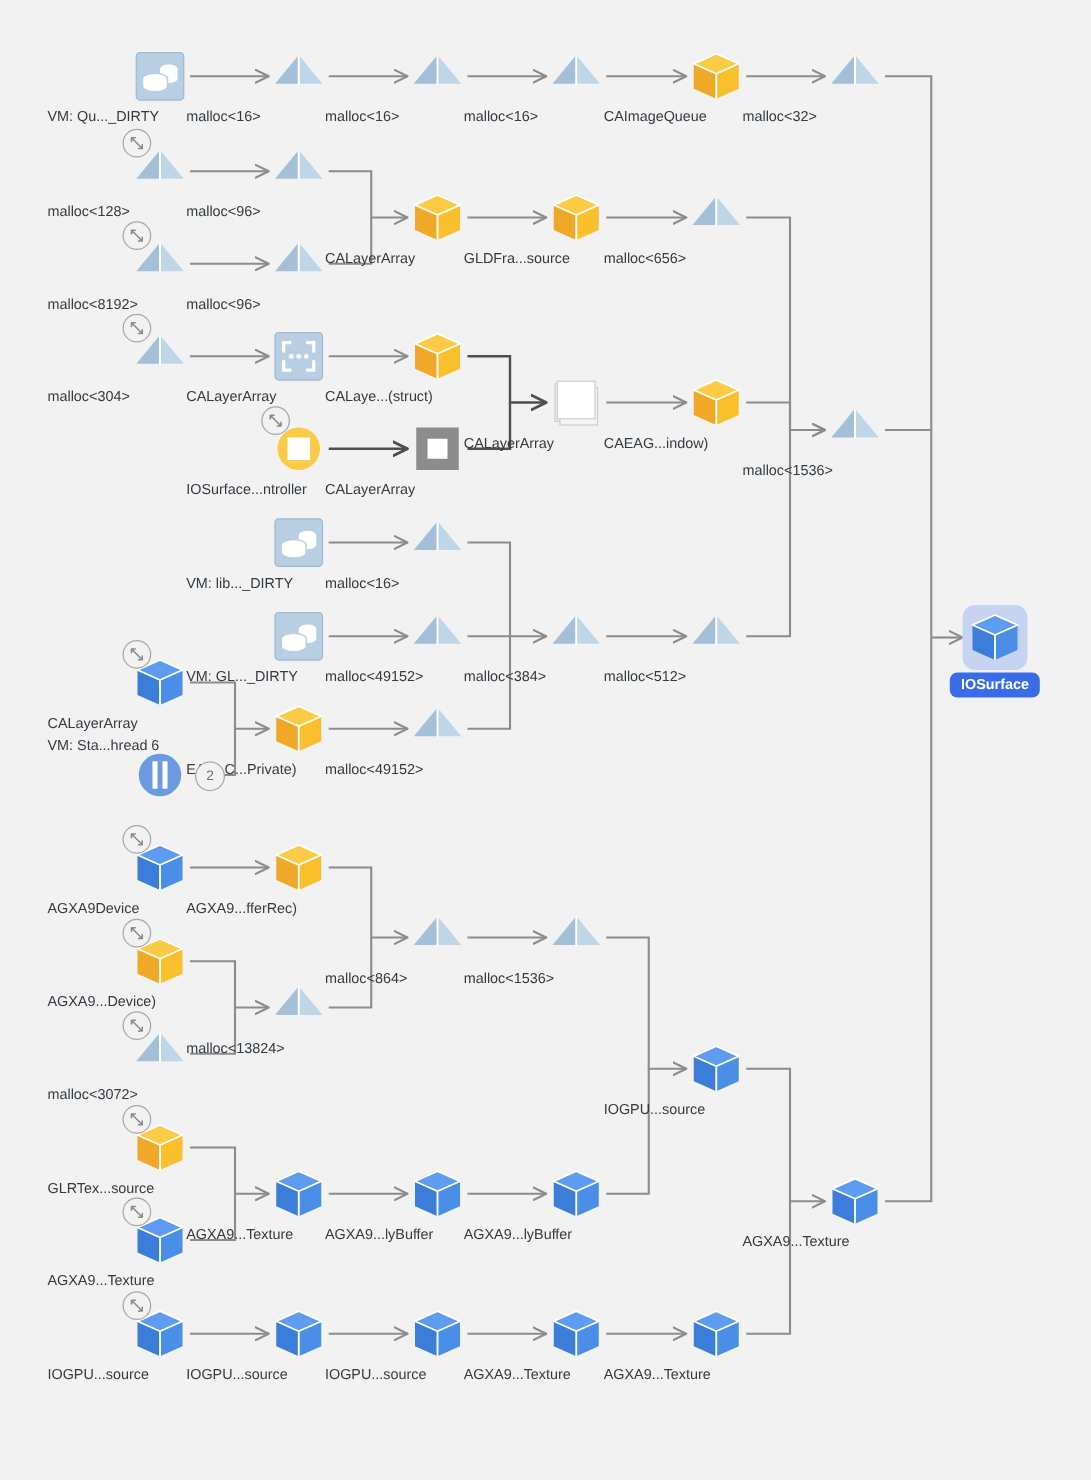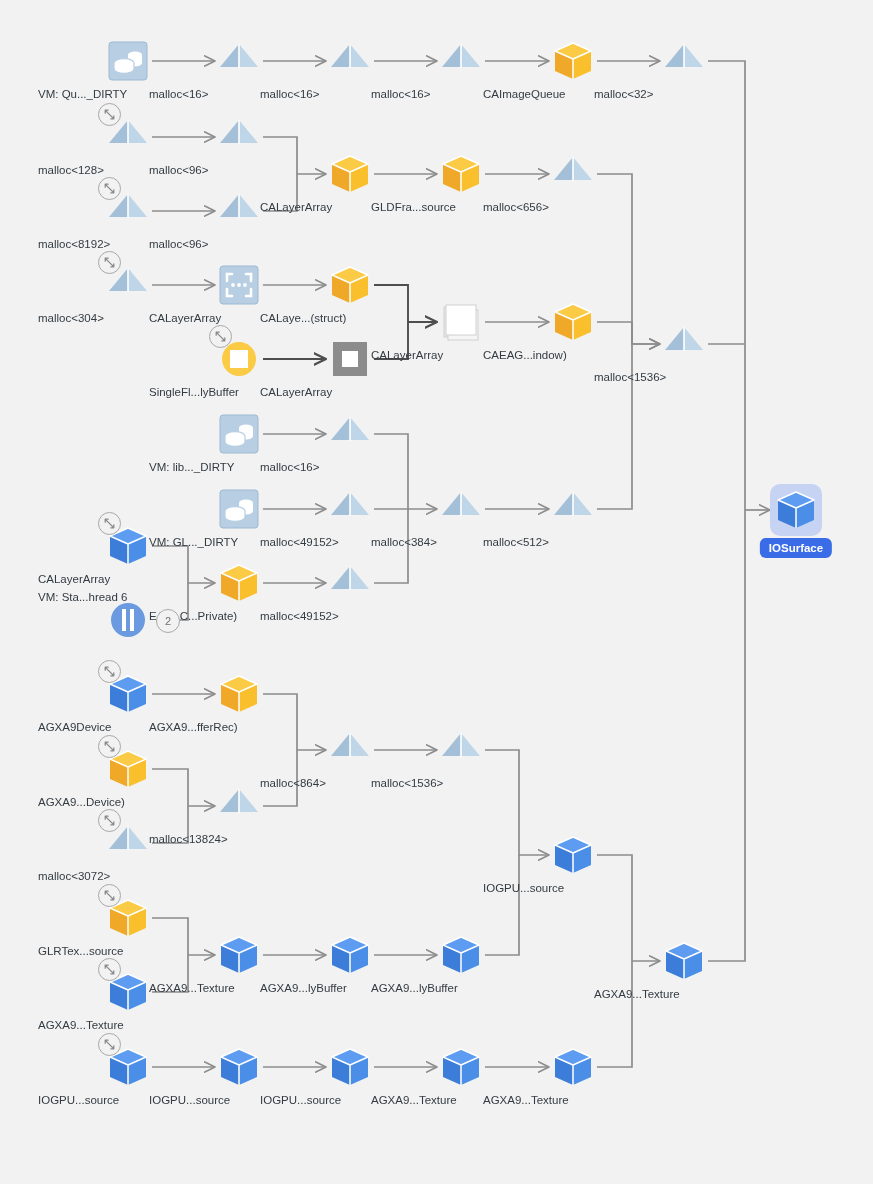--- a/index.html
+++ b/index.html
@@ -343,21 +343,21 @@
         <svg class="ic" width="48" height="48" viewBox="0 0 48 48">
           <circle cx="24" cy="24" r="17" fill="#fbcb45"></circle>
           <rect x="15" y="15" width="18" height="18" fill="#ffffff"></rect>
         </svg>
       </div>
       <div class="badge">
         <svg width="13" height="13" viewBox="0 0 13 13">
           <path d="M5.2 2.2 H2.2 V5.2 M2.2 2.2 L6.6 6.6 M7.8 10.8 H10.8 V7.8 M10.8 10.8 L6.6 6.6" fill="none" stroke="#8a8a8a" stroke-width="1.25" stroke-linecap="round" stroke-linejoin="round"></path>
         </svg>
       </div>
-      <div class="lbl">SingleFl...lyBuffer</div>
+      <div class="lbl">IOSurface...ntroller</div>
     </div>
     <div class="node" style="left: 350px; top: 359px;">
       <div class="glyph">
         <svg class="ic" width="48" height="48" viewBox="0 0 48 48">
           <rect x="7" y="7" width="34" height="34" fill="#8c8c8c"></rect>
           <rect x="16" y="16" width="16" height="16" fill="#ffffff"></rect>
         </svg>
       </div>
       <div class="lbl">CALayerArray</div>
     </div>

